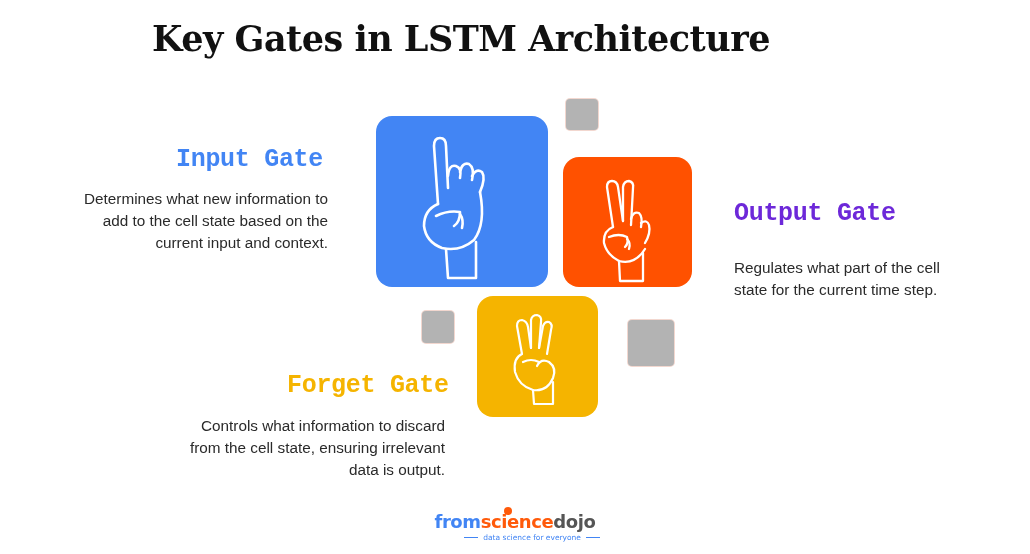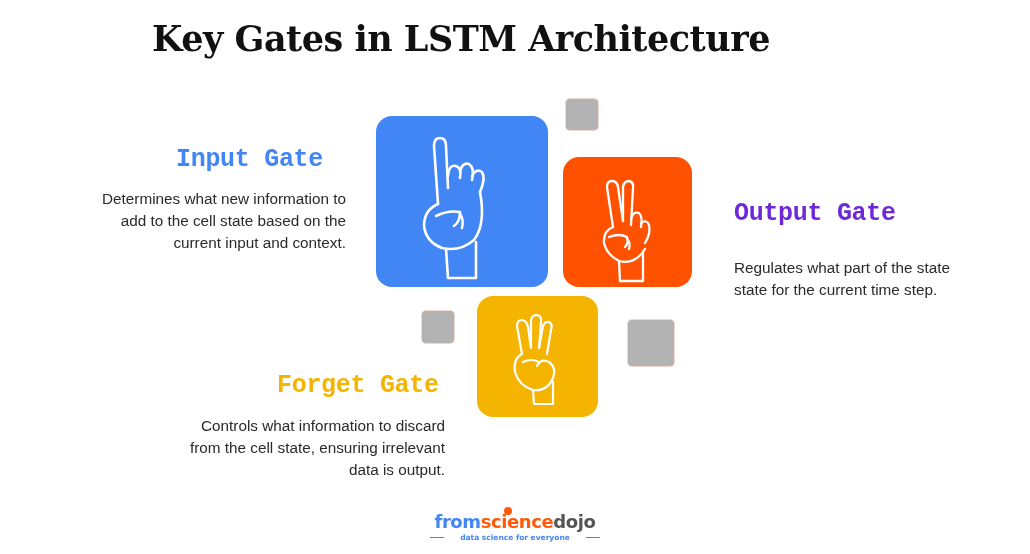--- a/index.html
+++ b/index.html
@@ -31,42 +31,42 @@
       font-family: "DejaVu Sans", sans-serif;
     }
     .logo-main { font-size: 18px; font-weight: bold; letter-spacing: -0.4px; line-height: 20px; position: relative; }
     .logo-data { color: #4285f4; }
     .logo-science { color: #ff5a0a; }
     .logo-dojo { color: #555555; margin-top: 44px; }
     .logo-dot {
       position: absolute; width: 8px; height: 8px; border-radius: 50%; background: #ff5a0a;
       left: 74px; top: -5px;
     }
-    .logo-tag { font-size: 7.5px; color: #4285f4; margin-top: 1px; display: flex; align-items: center; justify-content: space-between; gap: 5px; font-weight: bold; }
+    .logo-tag { font-size: 7.5px; color: #4285f4; margin-top: 1px; display: flex; align-items: center; justify-content: flex-end; gap: 5px; }
     .logo-line { width: 14px; height: 1px; background: #4285f4; display: inline-block; }
   </style>
 </head>
 <body>
 
 <div class="title">Key Gates in LSTM Architecture</div>
 
 <div class="heading" style="left:176px; top:145px; color:#4285f4;">Input Gate</div>
-<div class="desc right-align" style="left:40px; top:188px; width:306px;">
+<div class="desc right-align" style="left:22px; top:188px; width:306px;">
   <div>Determines what new information to</div>
   <div>add to the cell state based on the</div>
   <div>current input and context.</div>
 </div>
 
 <div class="heading" style="left:734px; top:199px; color:#6d28d9;">Output Gate</div>
 <div class="desc" style="left:734px; top:257px; width:280px;">
-  <div>Regulates what part of the state</div>
+  <div>Regulates what part of the cell</div>
   <div>state for the current time step.</div>
 </div>
 
-<div class="heading" style="left:277px; top:371px; color:#f5b400;">Forget Gate</div>
+<div class="heading" style="left:287px; top:371px; color:#f5b400;">Forget Gate</div>
 <div class="desc right-align" style="left:130px; top:415px; width:315px;">
   <div>Controls what information to discard</div>
   <div>from the cell state, ensuring irrelevant</div>
   <div>data is output.</div>
 </div>
 
 <div class="square" style="left:566px; top:99px; width:32px; height:31px;"></div>
 <div class="square" style="left:422px; top:311px; width:32px; height:32px;"></div>
 <div class="square" style="left:628px; top:320px; width:46px; height:46px;"></div>
 

